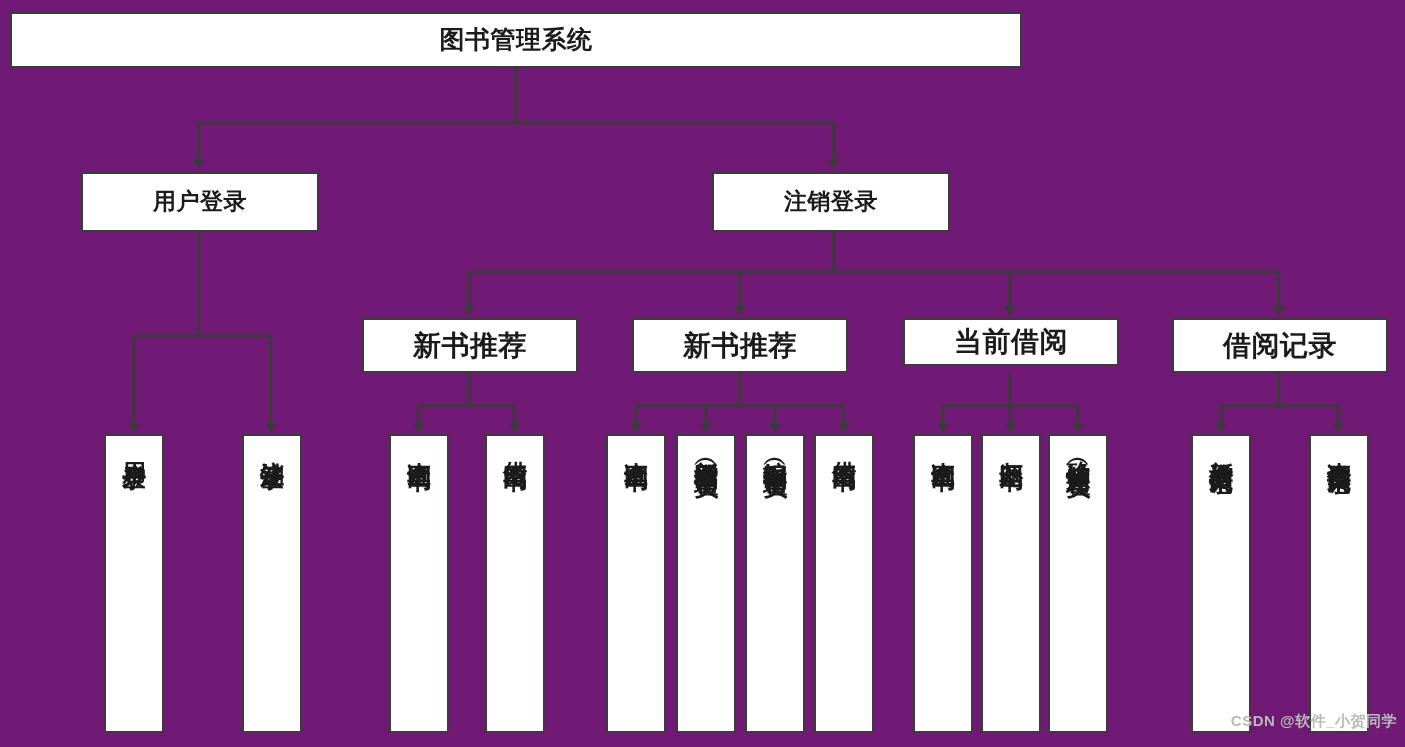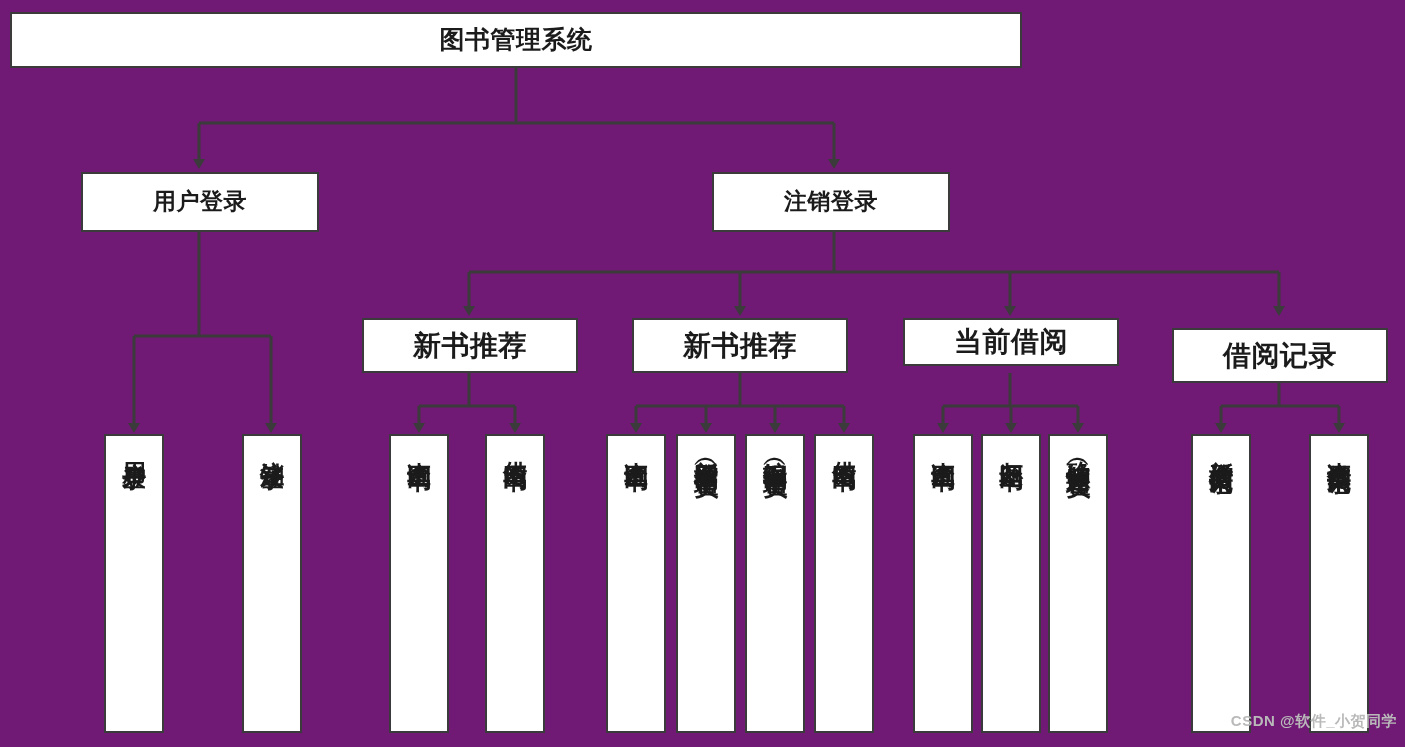--- a/index.html
+++ b/index.html
@@ -142,21 +142,21 @@
 
   <div class="node-box node-l2" style="left:362px; top:318px; width:216px; height:55px;">
     <span class="node-label">新书推荐</span>
   </div>
   <div class="node-box node-l2" style="left:632px; top:318px; width:216px; height:55px;">
     <span class="node-label">新书推荐</span>
   </div>
   <div class="node-box node-l2" style="left:903px; top:318px; width:216px; height:48px;align-items:center;">
     <span class="node-label">当前借阅</span>
   </div>
-  <div class="node-box node-l2" style="left:1172px; top:318px; width:216px; height:55px;margin-top:10px;">
+  <div class="node-box node-l2" style="left:1172px; top:318px; width:216px; height:55px;">
     <span class="node-label">借阅记录</span>
   </div>
 
   <div class="node-box node-leaf" style="left:104px; top:434px; width:60px; height:299px;">
     <span class="node-label">用户登录</span>
   </div>
   <div class="node-box node-leaf" style="left:242px; top:434px; width:60px; height:299px;">
     <span class="node-label">注销登录</span>
   </div>
 

